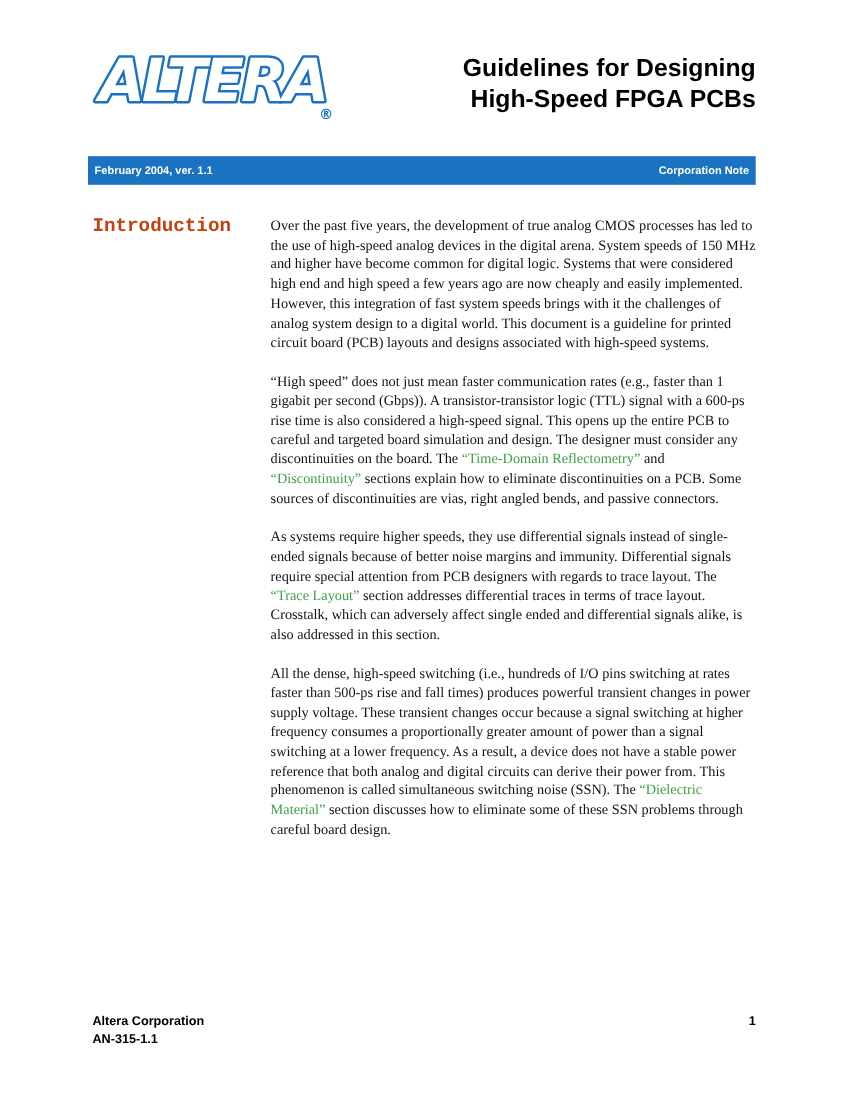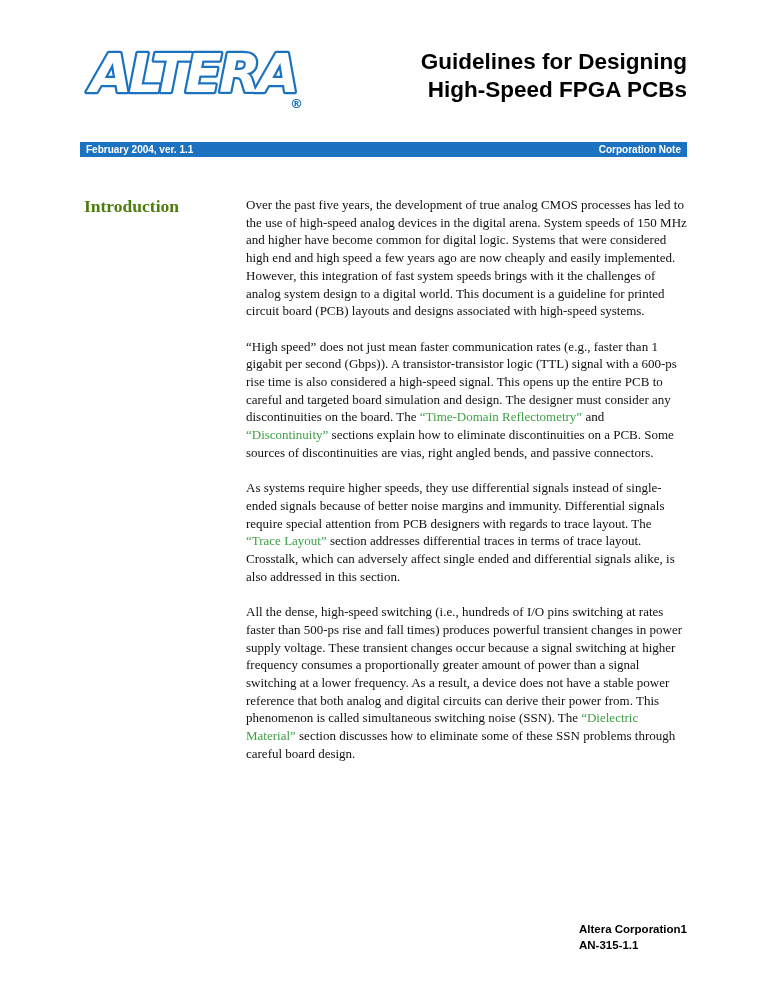--- a/index.html
+++ b/index.html
@@ -35,46 +35,46 @@
     font-weight:bold;fill:var(--brand-blue);font-style:normal;
   }
   .title{
     text-align:right;
     font-family:"Liberation Sans", sans-serif;
     font-weight:bold;font-size:22.5px;line-height:28px;
     color:#000;padding-top:8px;
   }
   
   .bar{
-    position:absolute;top:142px;left:80px;width:607px;height:15px;
+    position:absolute;top:142px;left:80px;width:607px;height:26px;
     background:var(--brand-blue);
     display:flex;justify-content:space-between;align-items:center;
     padding:0 6px;
     font-family:"Liberation Sans", sans-serif;
     font-weight:bold;font-size:10px;color:#ffffff;
   }
   
   .main{
     position:absolute;top:196px;left:84px;right:81px;
     display:flex;align-items:flex-start;
   }
   .side{width:162px;flex:0 0 162px;}
   .section-heading{
     margin:0;
-    font-family:Liberation Serif, serif;
-    font-weight:bold;font-size:17.5px;line-height:20px;color:#4d7c0f;
+    font-family:Liberation Mono, monospace;
+    font-weight:bold;font-size:17.5px;line-height:20px;color:#c2410c;
   }
   .body-text{flex:1;font-size:13px;line-height:17.7px;}
   .body-text p{margin:0 0 17.7px 0;}
   .body-text p:last-child{margin-bottom:0;}
   .link{color:var(--link-green);}
   
   .footer{
     position:absolute;top:921px;left:84px;right:81px;
-    display:flex;justify-content:flex-end;align-items:flex-start;
+    display:flex;justify-content:space-between;align-items:flex-start;
     font-family:"Liberation Sans", sans-serif;
     font-weight:bold;font-size:11.5px;line-height:16px;color:#000;
   }
 </style>
 </head>
 <body>
 
 <div class="page">
 
   <header class="header">

